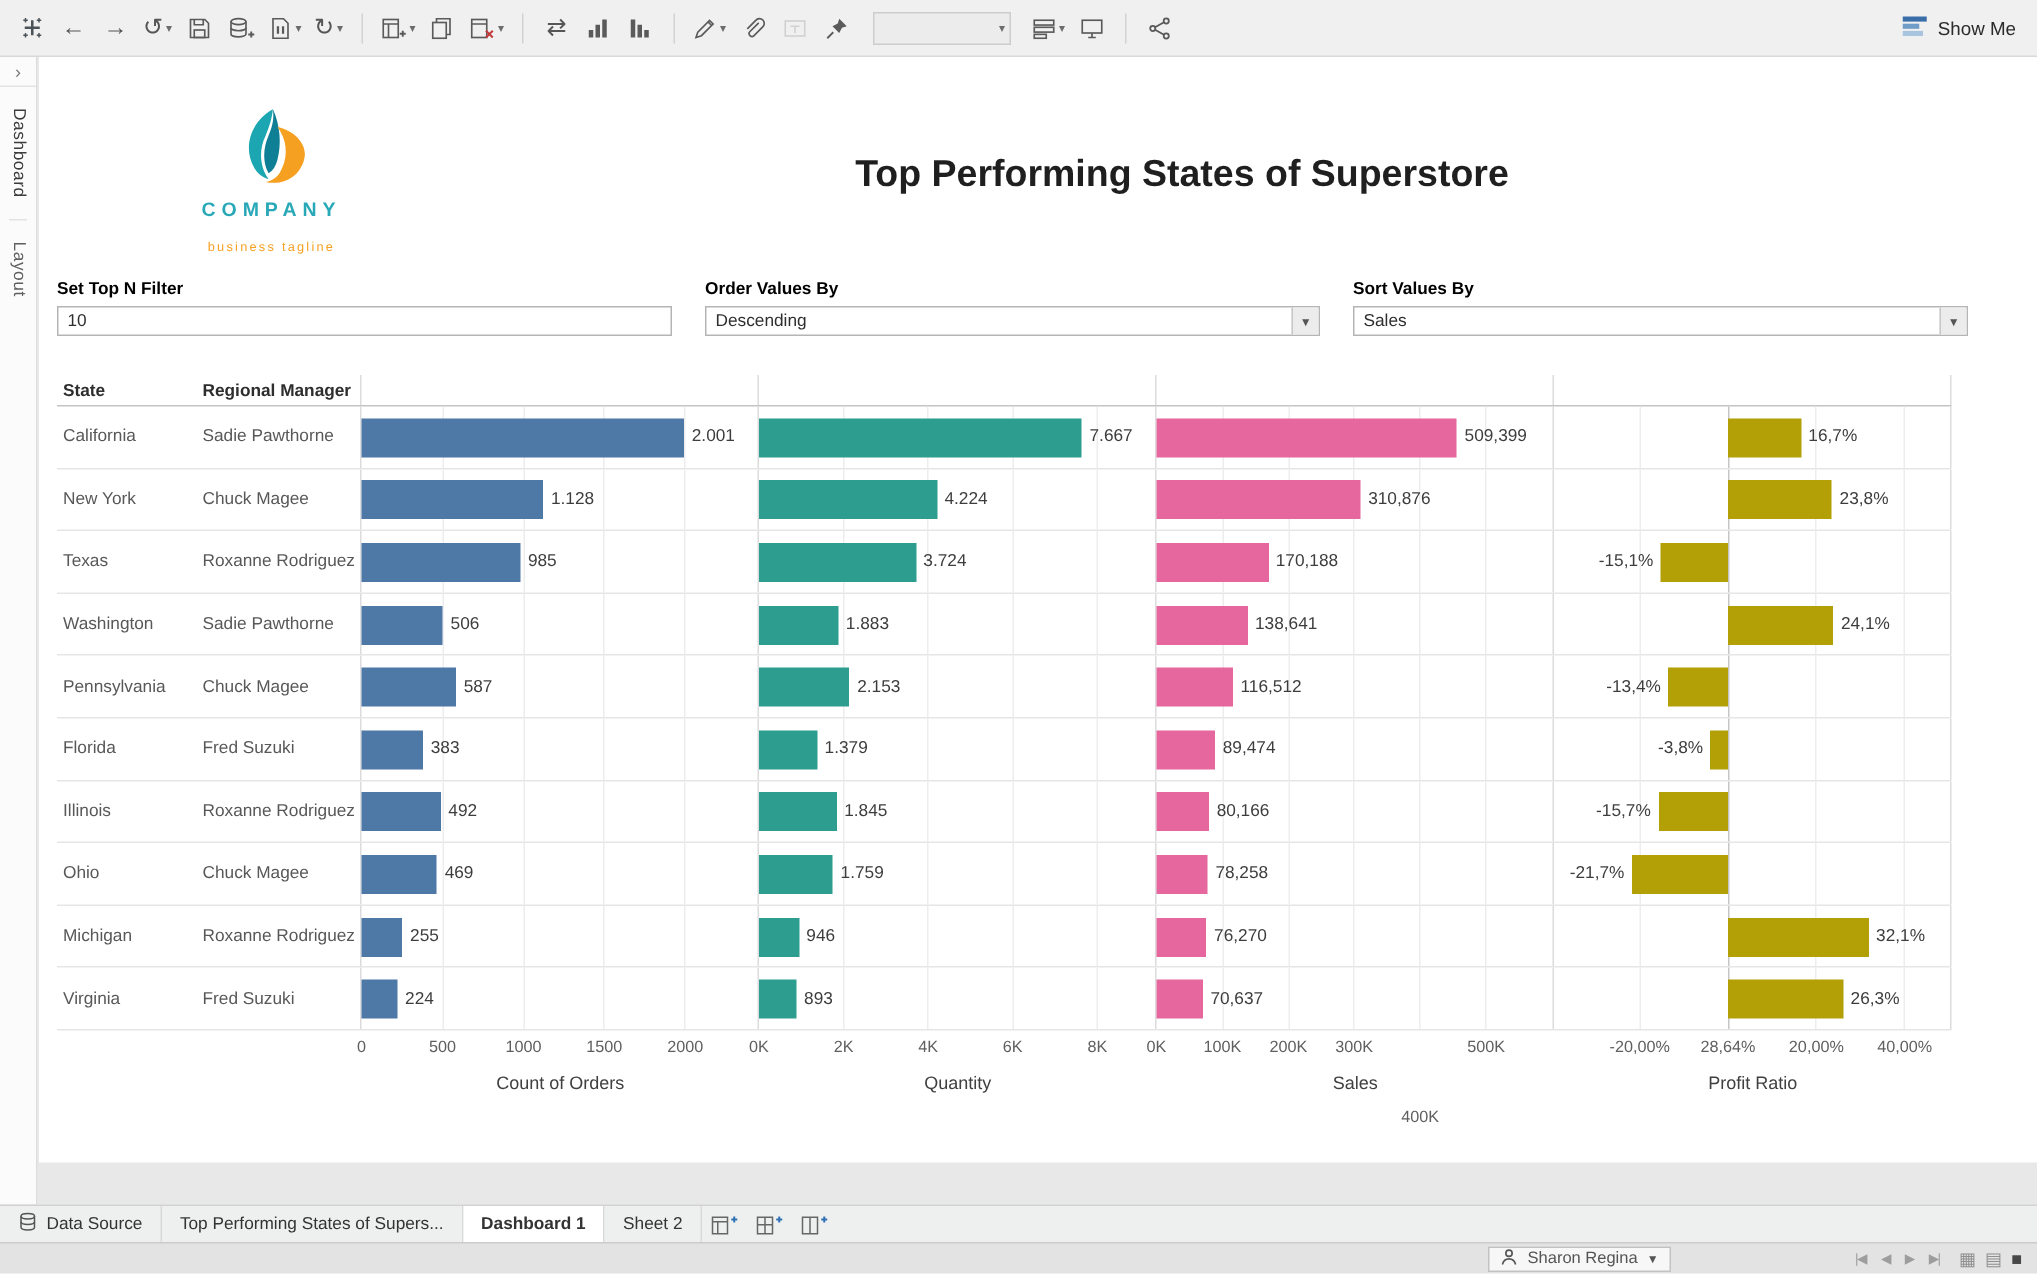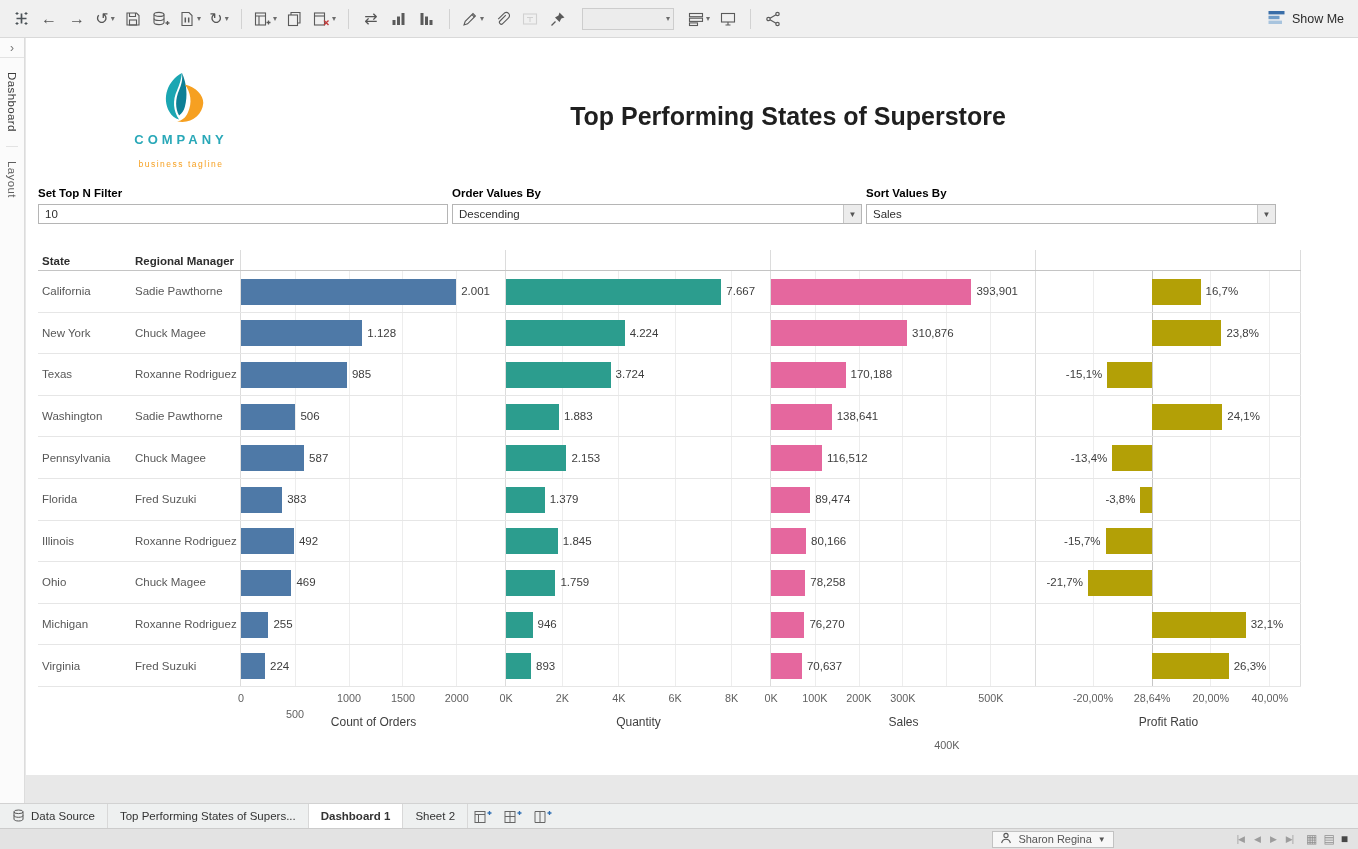--- a/index.html
+++ b/index.html
@@ -33,21 +33,21 @@
 
   .dash-header { display:flex; align-items:flex-start; padding:34px 48px 0 70px; }
   .logo-block { width:170px; display:flex; flex-direction:column; align-items:center; }
   .logo-line1 { color:#29a8b8; font-weight:bold; font-size:13px; letter-spacing:4px; margin-top:2px; }
   .logo-line2 { color:#f6a021; font-size:8.5px; letter-spacing:1.5px; margin-top:12px; }
   .dash-title { flex:1; text-align:center; margin-top:30px; font-size:25px; font-weight:bold; color:#1f1f1f; }
   .updated { width:235px; text-align:right; margin-top:26px; }
   .updated-label { font-weight:bold; font-size:13.5px; color:#1f1f1f; }
   .updated-value { font-size:13px; color:#5b6570; margin-top:4px; }
 
-  .filters { display:flex; gap:4px; padding:18px 0 0 12px; }
+  .filters { display:flex; gap:22px; padding:18px 0 0 12px; }
   .filter { width:410px; }
   .filter-label { font-weight:bold; font-size:11.5px; color:#000; margin-bottom:5px; }
   .filter-control { position:relative; height:20px; border:1px solid #b5b5b5; background:#fff;
                     display:flex; align-items:center; padding:0 6px; font-size:11.5px; color:#2e2e2e; }
   .combo-caret { position:absolute; right:0; top:0; bottom:0; width:18px; background:#ececec;
                  border-left:1px solid #c6c6c6; display:flex; align-items:center; justify-content:center;
                  font-size:8px; color:#555; }
 
   
   .viz { margin:26px 0 0 12px; width:1263px; }
@@ -314,21 +314,21 @@
             <div class="bar" style="left: 0%; width: 81.5638%; background: rgb(44, 157, 142);"></div>
             <div class="bar-label" style="left: 81.5638%;">7.667</div>
           </div>
           <div class="viz-cell bar-cell bR">
             <div class="gridline" style="left: 16.5837%;"></div>
             <div class="gridline" style="left: 33.1675%;"></div>
             <div class="gridline" style="left: 49.7512%;"></div>
             <div class="gridline" style="left: 66.335%;"></div>
             <div class="gridline" style="left: 82.9187%;"></div>
             <div class="bar" style="left: 0%; width: 75.9018%; background: rgb(229, 103, 158);"></div>
-            <div class="bar-label" style="left: 75.9018%;">393,901</div>
+            <div class="bar-label" style="left: 75.9018%;">509,399</div>
           </div>
           <div class="viz-cell bar-cell bR">
             <div class="gridline" style="left: 21.5556%;"></div>
             <div class="gridline zero" style="left: 43.7778%;"></div>
             <div class="gridline" style="left: 66%;"></div>
             <div class="gridline" style="left: 88.2222%;"></div>
             <div class="bar" style="left: 43.7778%; width: 18.5556%; background: rgb(179, 160, 6);"></div>
             <div class="bar-label" style="left: 62.3333%;">16,7%</div>
           </div>
         </div>
@@ -664,21 +664,21 @@
             <div class="bar" style="left: 43.7778%; width: 29.2222%; background: rgb(179, 160, 6);"></div>
             <div class="bar-label" style="left: 73%;">26,3%</div>
           </div>
         </div>
       </div>
     <div class="viz-grid axis-row">
         <div></div>
         <div></div>
         <div class="axis-cell">
           <span class="tick" style="left: 0%;">0</span>
-          <span class="tick" style="left: 20.3666%; margin-top: 16px;">500</span>
+          <span class="tick" style="left: 20.3666%;">500</span>
           <span class="tick" style="left: 40.7332%;">1000</span>
           <span class="tick" style="left: 61.0998%;">1500</span>
           <span class="tick" style="left: 81.4664%;">2000</span>
         </div>
         <div class="axis-cell">
           <span class="tick" style="left: 0%;">0K</span>
           <span class="tick" style="left: 21.2766%;">2K</span>
           <span class="tick" style="left: 42.5532%;">4K</span>
           <span class="tick" style="left: 63.8298%;">6K</span>
           <span class="tick" style="left: 85.1064%;">8K</span>

